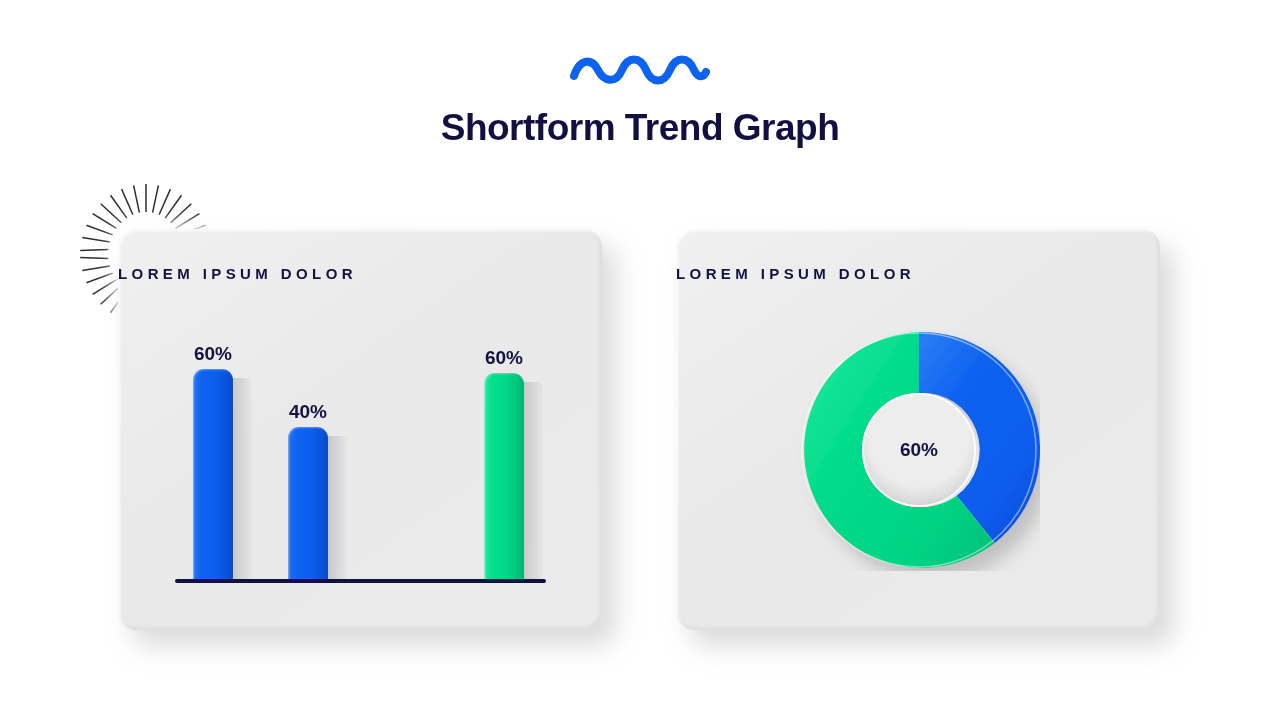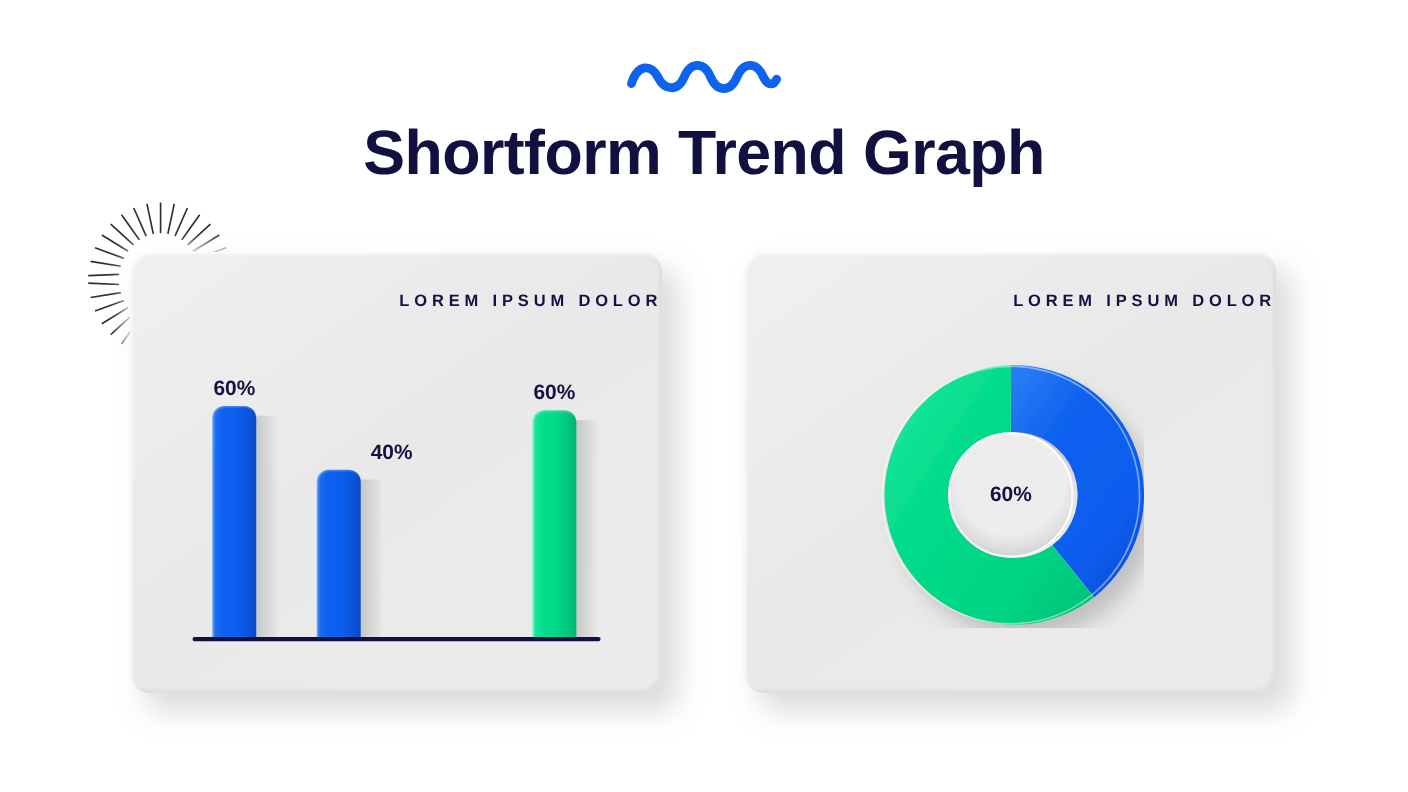--- a/index.html
+++ b/index.html
@@ -29,21 +29,21 @@
     transform: translateX(-50%);
     width: 140px;
     height: 36px;
   }
   #slide-title {
     position: absolute;
     top: 108px;
     left: 0;
     width: 1280px;
     text-align: center;
-    font-size: 57px;
+    font-size: 37px;
     font-weight: 700;
     letter-spacing: -0.5px;
     color: #121041;
     line-height: 1.1;
     white-space: nowrap;
   }
 
   
   #sunburst {
     position: absolute;
@@ -76,21 +76,21 @@
     left: 676px;
     top: 229px;
     width: 484px;
     height: 401px;
   }
   .card-title {
     position: absolute;
     top: 36px;
     left: 0;
     width: 100%;
-    text-align: right;
+    text-align: left;
     font-size: 15px;
     font-weight: 600;
     letter-spacing: 4.4px;
     color: #141243;
     white-space: nowrap;
   }
 
   
   #bar-plot {
     position: absolute;
@@ -243,21 +243,21 @@
   <div class="card-title">LOREM IPSUM DOLOR</div>
 
   <div id="bar-plot">
 
     <div class="bar-group" style="left:75px; width:40px; height:210px;">
       <div class="bar-label" style="bottom:214px;">60%</div>
       <div class="bar-shape bar-blue" style="height:210px;"></div>
     </div>
 
     <div class="bar-group" style="left:170px; width:40px; height:152px;">
-      <div class="bar-label" style="bottom:156px;margin-left:48px;">40%</div>
+      <div class="bar-label" style="bottom:156px;">40%</div>
       <div class="bar-shape bar-blue" style="height:152px;"></div>
     </div>
 
 
     <div class="bar-group" style="left:366px; width:40px; height:206px;">
       <div class="bar-label" style="bottom:210px;">60%</div>
       <div class="bar-shape bar-green" style="height:206px;"></div>
     </div>
 
     <div id="bar-axis"></div>

